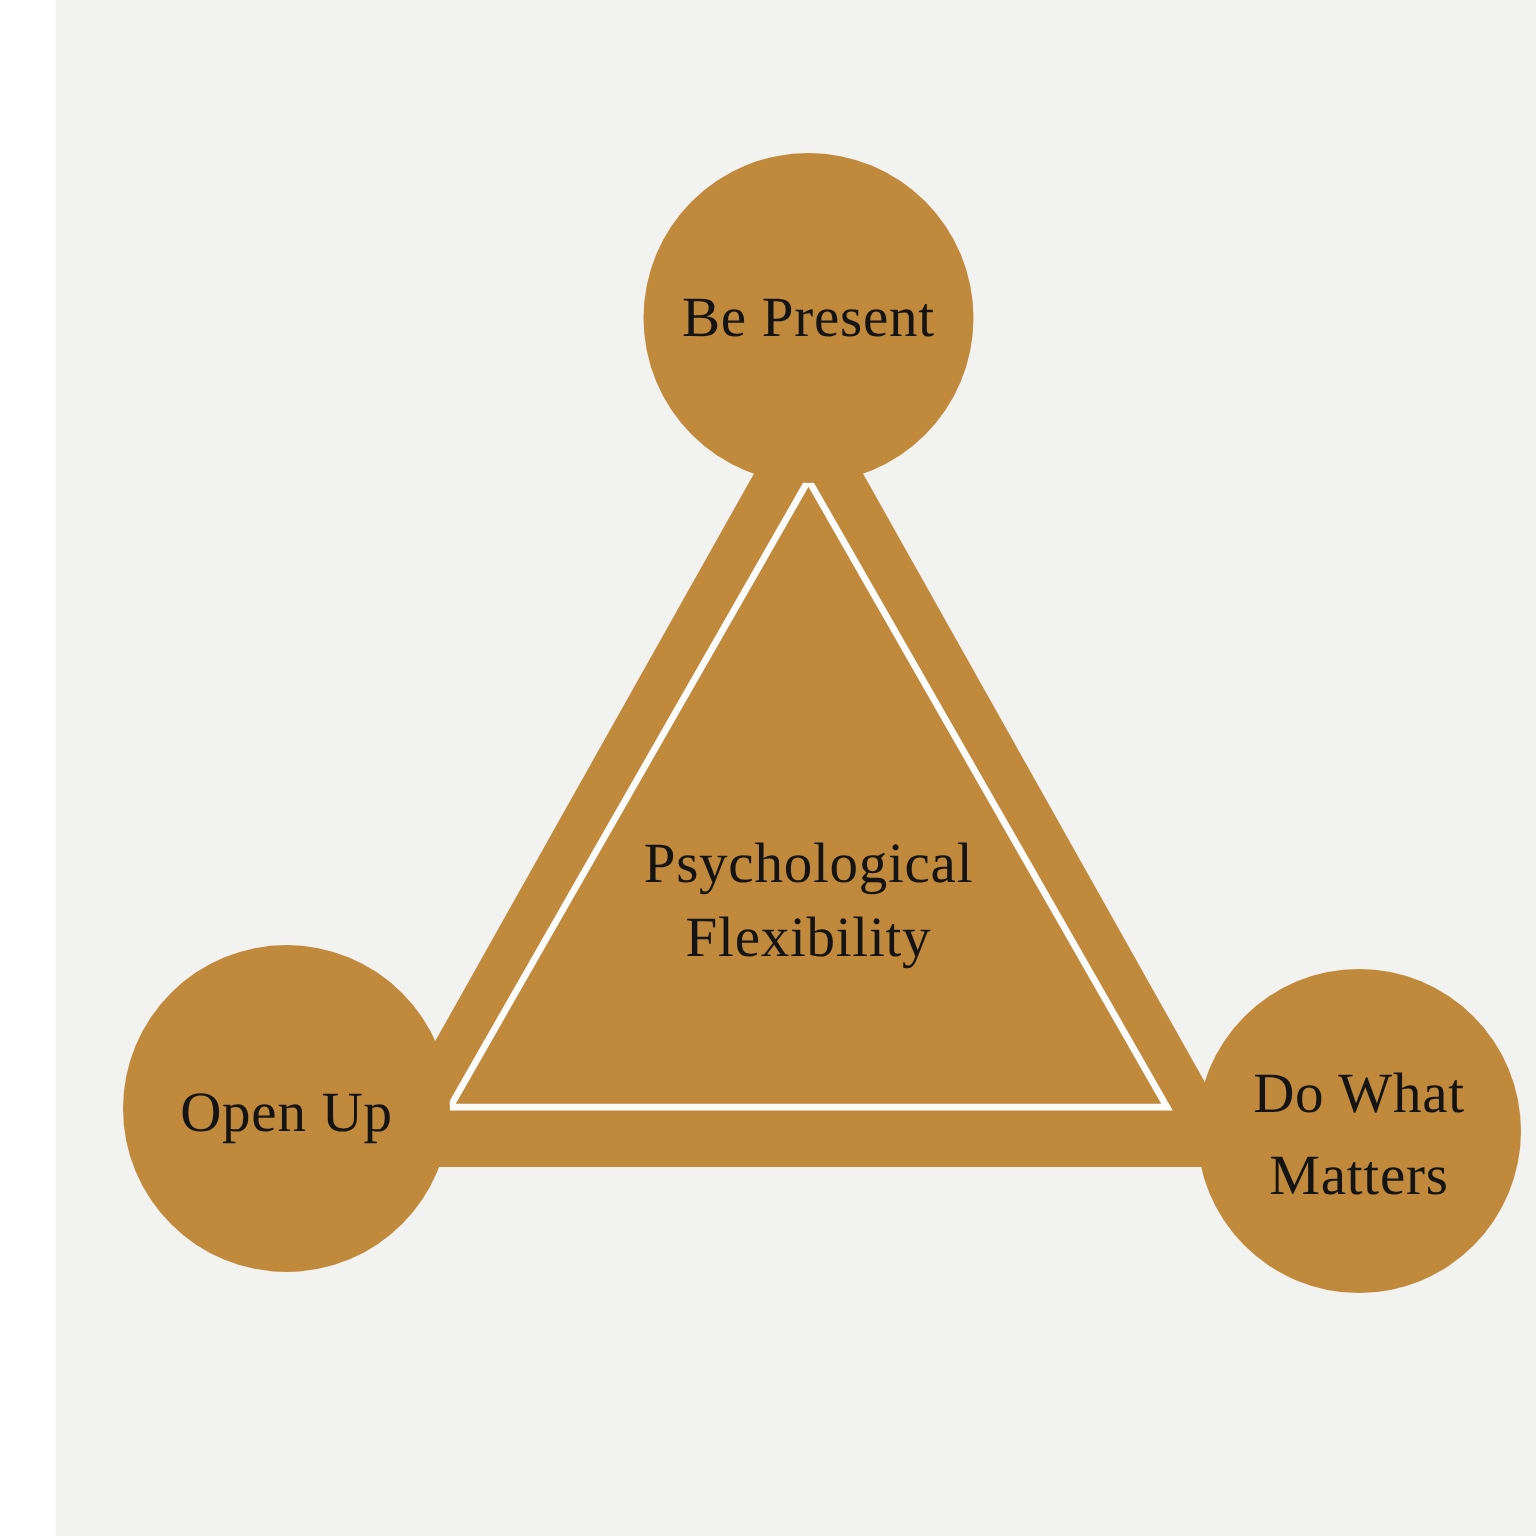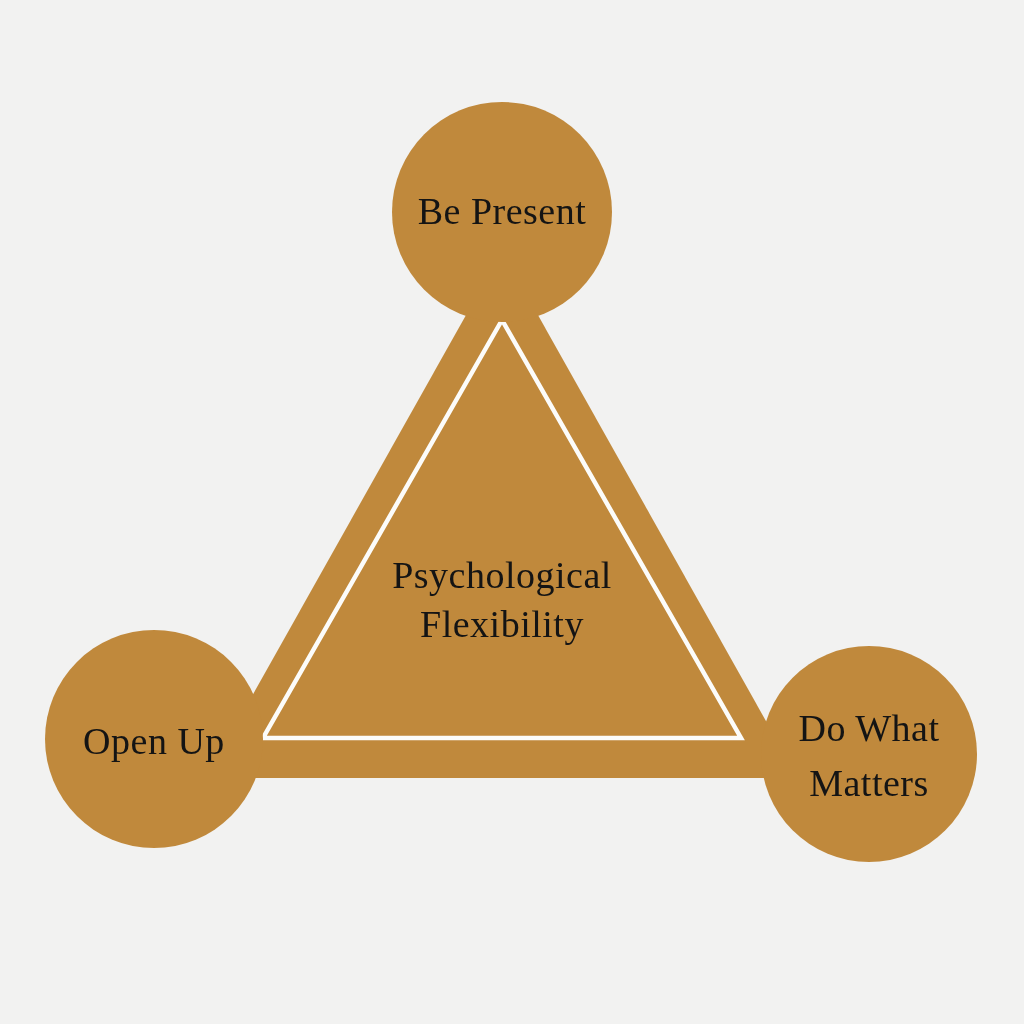--- a/index.html
+++ b/index.html
@@ -6,20 +6,21 @@
     margin: 0;
     padding: 0;
     width: 1024px;
     height: 1024px;
     overflow: hidden;
   }
   .stage {
     width: 924px;
     height: 1024px;
     position: relative;
+    padding-left: 37px;
   }
   svg.triflex {
     display: block;
     width: 1024px;
     height: 1024px;
   }
   text.node-label,
   text.center-label {
     font-family: "Liberation Serif", "DejaVu Serif", serif;
     font-size: 38px;

